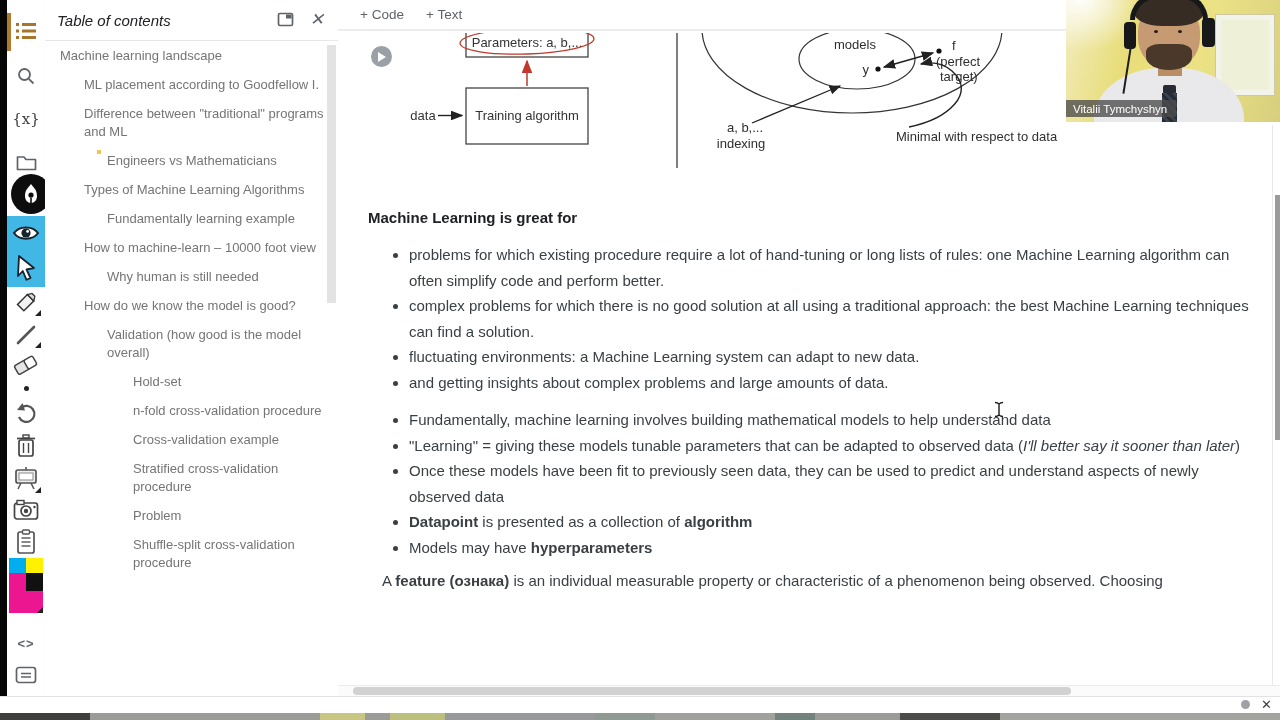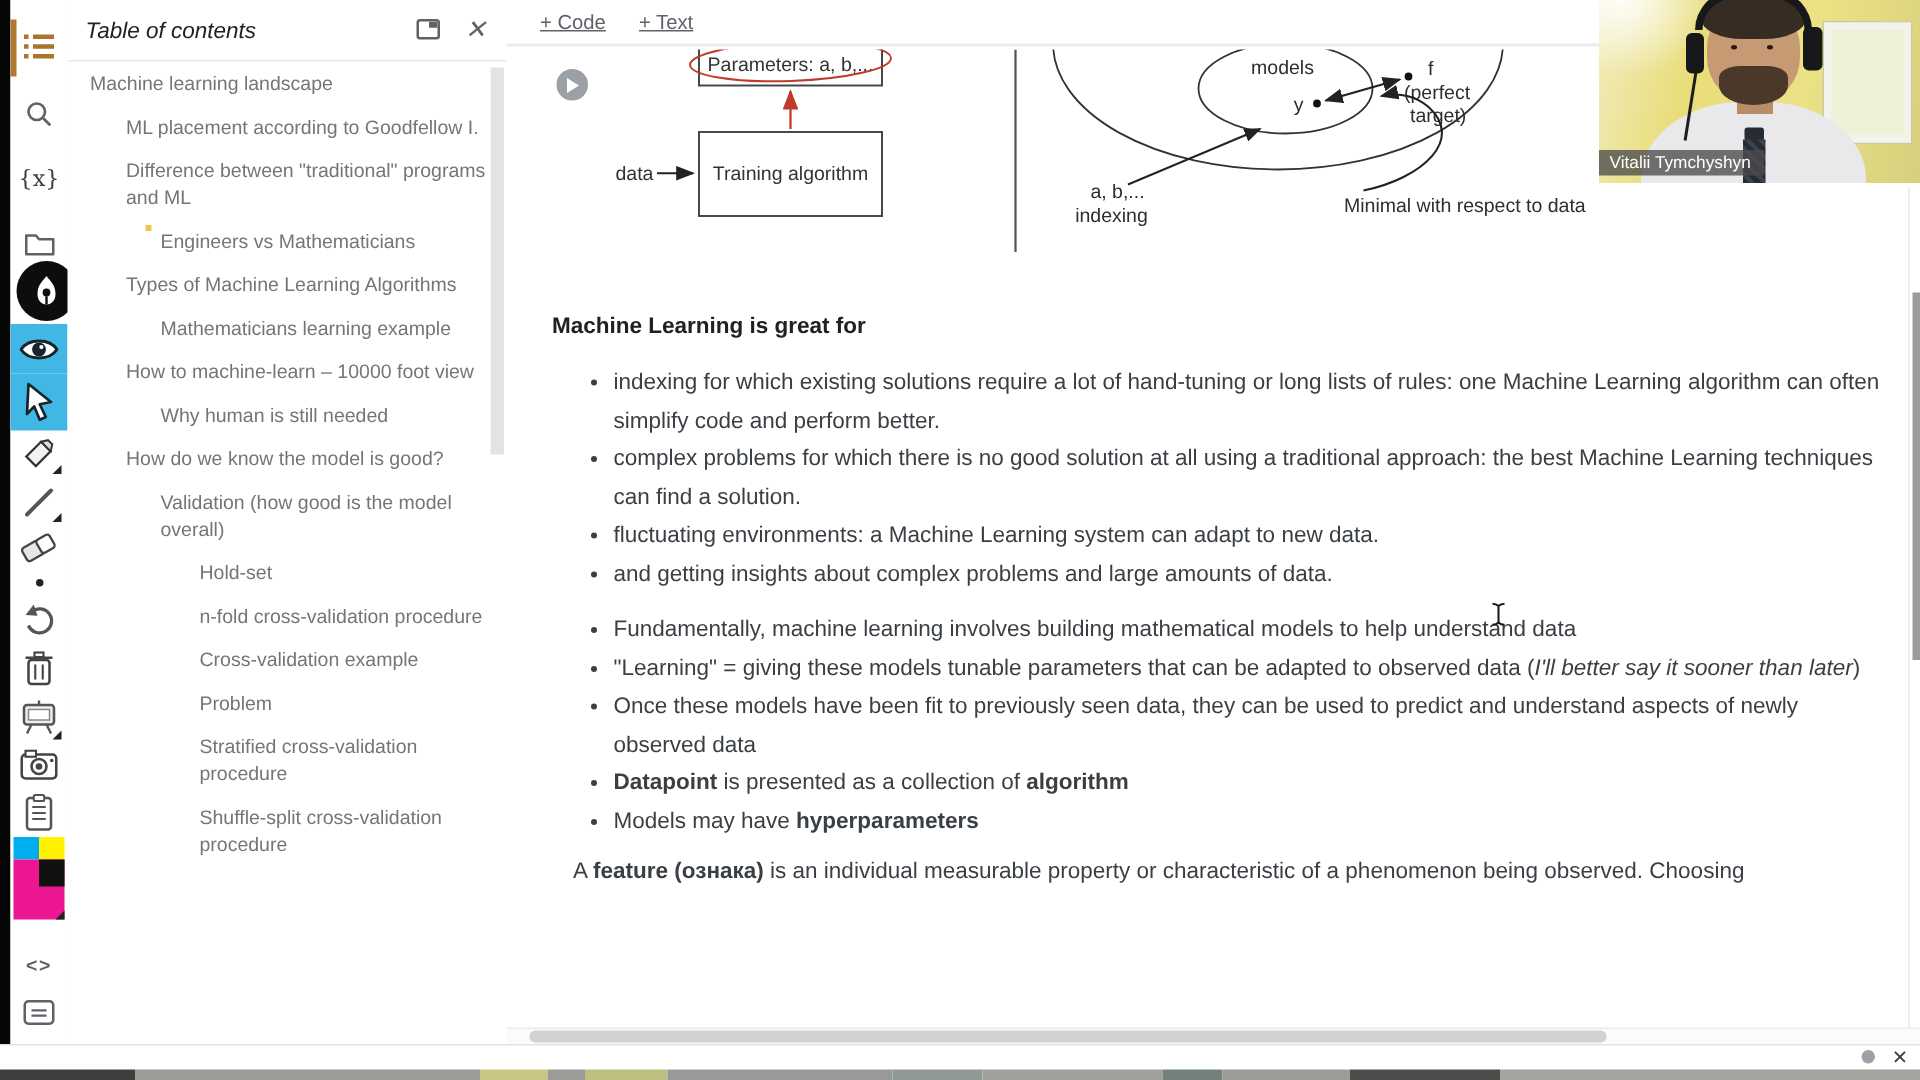--- a/index.html
+++ b/index.html
@@ -44,21 +44,21 @@
   .toc-item.lvl2 { padding-left:62px; }
   .toc-item.lvl3 { padding-left:88px; }
   .toc-item.active { color:#202124; font-weight:bold; }
   .active-bar { position:absolute; left:52px; top:-2px; bottom:-2px; width:4px; background:#f2c24c; }
   .toc-scroll-thumb { position:absolute; right:2px; top:45px; width:9px; height:258px; background:#e3e3e3; }
 
   
   .main { left:338px; top:0; width:942px; height:696px; background:#fff; }
   .main-topbar { position:absolute; left:0; top:0; width:942px; height:31px; background:#fff;
                  border-bottom:2px solid #ececec; }
-  .topbar-btn { position:absolute; top:7px; font-size:13.5px; color:#5f6368; cursor:pointer;text-decoration:underline; }
+  .topbar-btn { position:absolute; top:7px; font-size:13.5px; color:#5f6368; cursor:pointer; }
   .run-btn { position:absolute; left:33px; top:46px; width:21px; height:21px; border-radius:50%;
              background:#9aa0a6; color:#fff; font-size:9px; display:flex; align-items:center;
              justify-content:center; cursor:pointer; }
   .diagram-wrap { position:absolute; left:62px; top:33px; width:680px; height:142px; }
 
   .notebook-text { position:absolute; left:30px; top:202px; width:892px; height:486px; overflow:hidden;
                    font-size:15px; line-height:25.5px; color:#3a3f44; }
   .notebook-text h4 { font-size:15px; line-height:20px; color:#202124; margin:6px 0 0 0; }
   .notebook-text ul { margin:14px 0 0 0; padding-left:41px; }
   .notebook-text p.para { margin:28px 0 0 0; }
@@ -282,30 +282,30 @@
     </div>
     <div class="toc-list">
       <div class="toc-item lvl0">Machine learning landscape</div>
       <div class="toc-item lvl1">ML placement according to Goodfellow I.</div>
       <div class="toc-item lvl1">Difference between "traditional" programs and ML</div>
       <div class="toc-item lvl2 active">
         <div class="active-bar"></div>
       </div>
       <div class="toc-item lvl2">Engineers vs Mathematicians</div>
       <div class="toc-item lvl1">Types of Machine Learning Algorithms</div>
-      <div class="toc-item lvl2">Mathematicians learning example</div>
+      <div class="toc-item lvl2">Fundamentally learning example</div>
       <div class="toc-item lvl1">How to machine-learn – 10000 foot view</div>
       <div class="toc-item lvl2">Why human is still needed</div>
       <div class="toc-item lvl1">How do we know the model is good?</div>
       <div class="toc-item lvl2">Validation (how good is the model overall)</div>
       <div class="toc-item lvl3">Hold-set</div>
       <div class="toc-item lvl3">n-fold cross-validation procedure</div>
       <div class="toc-item lvl3">Cross-validation example</div>
+      <div class="toc-item lvl3">Stratified cross-validation procedure</div>
       <div class="toc-item lvl3">Problem</div>
-      <div class="toc-item lvl3">Stratified cross-validation procedure</div>
       <div class="toc-item lvl3">Shuffle-split cross-validation procedure</div>
     </div>
     <div class="toc-scroll-thumb"></div>
   </div>
 
   <div class="abs main">
     <div class="main-topbar">
       <span class="topbar-btn" style="left:22px;">+ Code</span>
       <span class="topbar-btn" style="left:88px;">+ Text</span>
     </div>
@@ -352,21 +352,21 @@
         <line x1="352" y1="90" x2="440" y2="53" stroke="#222" stroke-width="1.3" marker-end="url(#ahb)"></line>
         <text x="345" y="99" text-anchor="middle" font-size="13" fill="#2e2e2e">a, b,...</text>
         <text x="341" y="115" text-anchor="middle" font-size="13" fill="#2e2e2e">indexing</text>
         <text x="496" y="108" font-size="13" fill="#2e2e2e">Minimal with respect to data</text>
       </svg>
     </div>
 
     <div class="notebook-text">
       <h4>Machine Learning is great for</h4>
       <ul>
-        <li>indexing for which existing solutions require a lot of hand-tuning or long lists of rules: one Machine Learning algorithm can often simplify code and perform better.</li>
+        <li>problems for which existing procedure require a lot of hand-tuning or long lists of rules: one Machine Learning algorithm can often simplify code and perform better.</li>
         <li>complex problems for which there is no good solution at all using a traditional approach: the best Machine Learning techniques can find a solution.</li>
         <li>fluctuating environments: a Machine Learning system can adapt to new data.</li>
         <li>and getting insights about complex problems and large amounts of data.</li>
       </ul>
       <ul class="second">
         <li>Fundamentally, machine learning involves building mathematical models to help understand data</li>
         <li><span>"Learning" = giving these models tunable parameters that can be adapted to observed data (</span><i>I'll better say it sooner than later</i><span>)</span></li>
         <li>Once these models have been fit to previously seen data, they can be used to predict and understand aspects of newly observed data</li>
         <li><b>Datapoint</b><span> is presented as a collection of </span><b>algorithm</b></li>
         <li><span>Models may have </span><b>hyperparameters</b></li>

